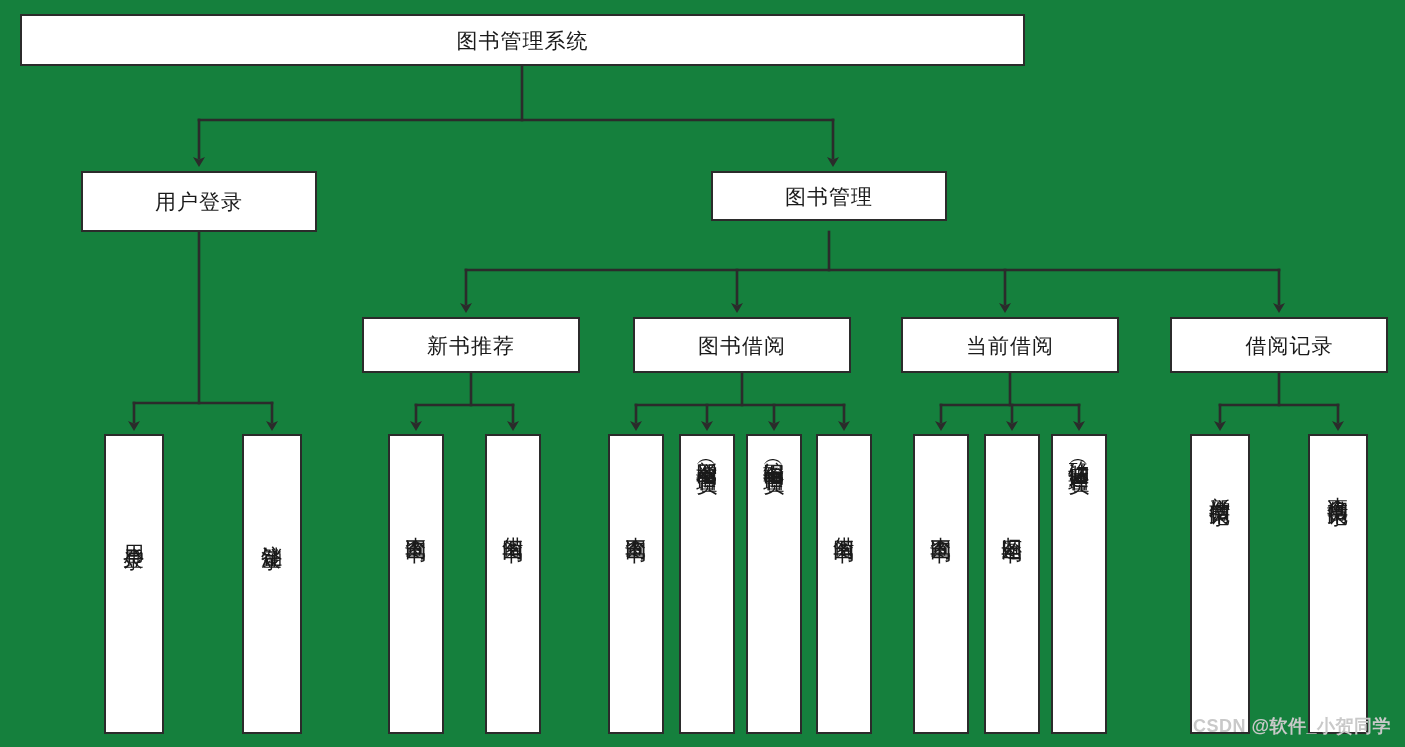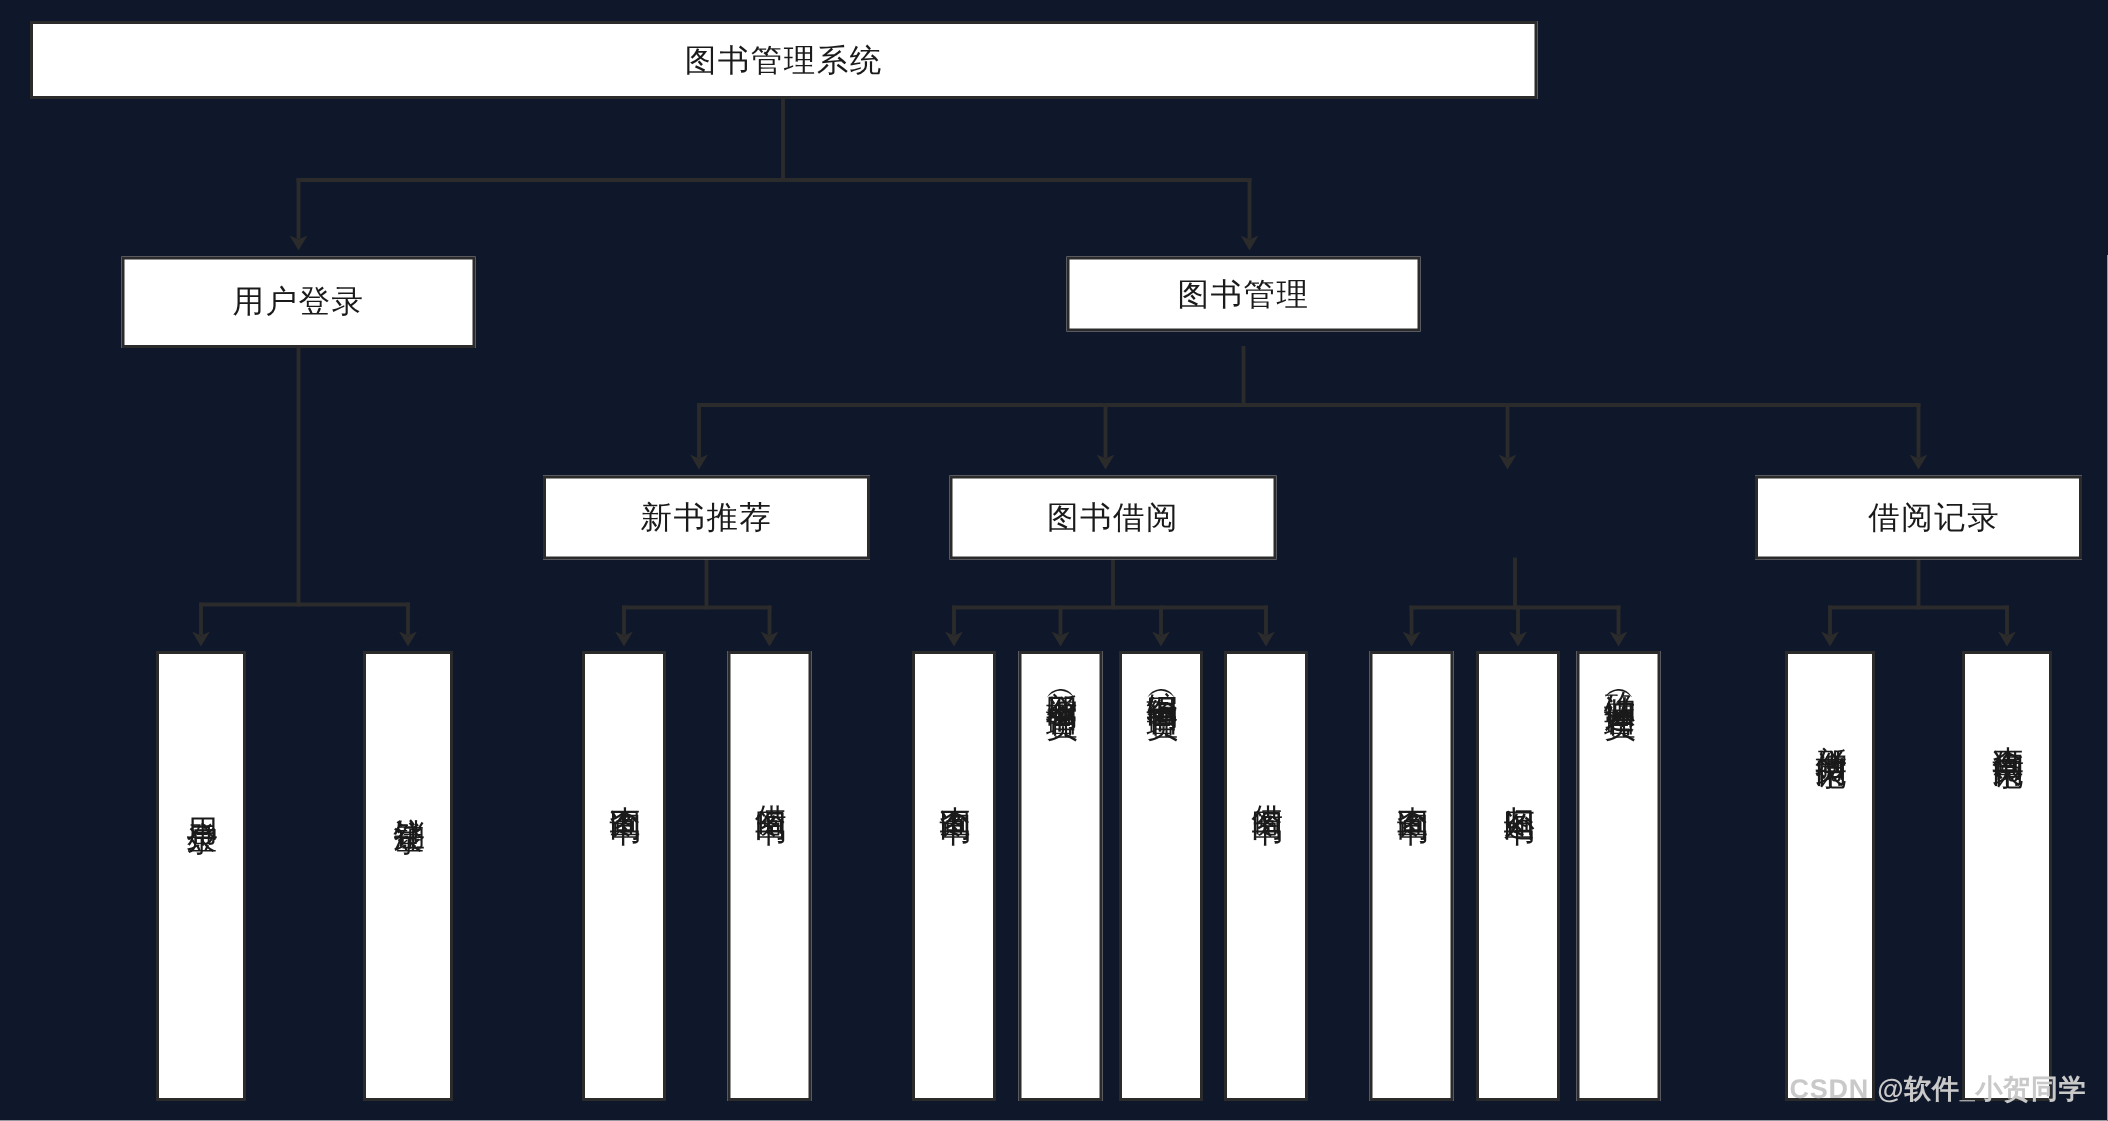--- a/index.html
+++ b/index.html
@@ -5,21 +5,21 @@
 <style>
   html,body{margin:0;padding:0;background:#ffffff;}
   body{
     font-family:"Liberation Sans","DejaVu Sans",sans-serif;
     -webkit-font-smoothing:antialiased;
   }
   #canvas{
     position:relative;
     width:1405px;
     height:747px;
-    background:#0f172a;
+    background:#15803d;
     overflow:hidden;
   }
   #edges{
     position:absolute;
     left:0; top:0;
     width:1405px;
     height:747px;
     pointer-events:none;
   }
   .node{
@@ -116,20 +116,21 @@
     </g>
   </svg>
 
   <div class="node horiz" id="root-node" style="left: 20px; top: 14px; width: 1005px; height: 52px;">图书管理系统</div>
 
   <div class="node horiz" id="l2-0" style="left: 81px; top: 171px; width: 236px; height: 61px;">用户登录</div>
   <div class="node horiz" id="l2-1" style="left: 711px; top: 171px; width: 236px; height: 50px;">图书管理</div>
 
   <div class="node horiz" id="l3-0" style="left: 362px; top: 317px; width: 218px; height: 56px;">新书推荐</div>
   <div class="node horiz" id="l3-1" style="left: 633px; top: 317px; width: 218px; height: 56px;">图书借阅</div>
+  <div class="node horiz" id="l3-2" style="left: 901px; top: 317px; width: 218px; height: 56px;">当前借阅</div>
   <div class="node horiz" id="l3-3" style="left: 1170px; top: 317px; width: 218px; height: 56px; padding-left: 21px;">借阅记录</div>
 
   <div class="node vert" id="leaf-0" style="left: 104px; top: 434px; width: 60px; height: 300px; padding-top: 92px;">
     <span class="vlabel">用户登录</span>
   </div>
   <div class="node vert" id="leaf-1" style="left: 242px; top: 434px; width: 60px; height: 300px; padding-top: 92px;">
     <span class="vlabel">注销登录</span>
   </div>
   <div class="node vert" id="leaf-2" style="left: 388px; top: 434px; width: 56px; height: 300px; padding-top: 84px;">
     <span class="vlabel">查询图书</span>

